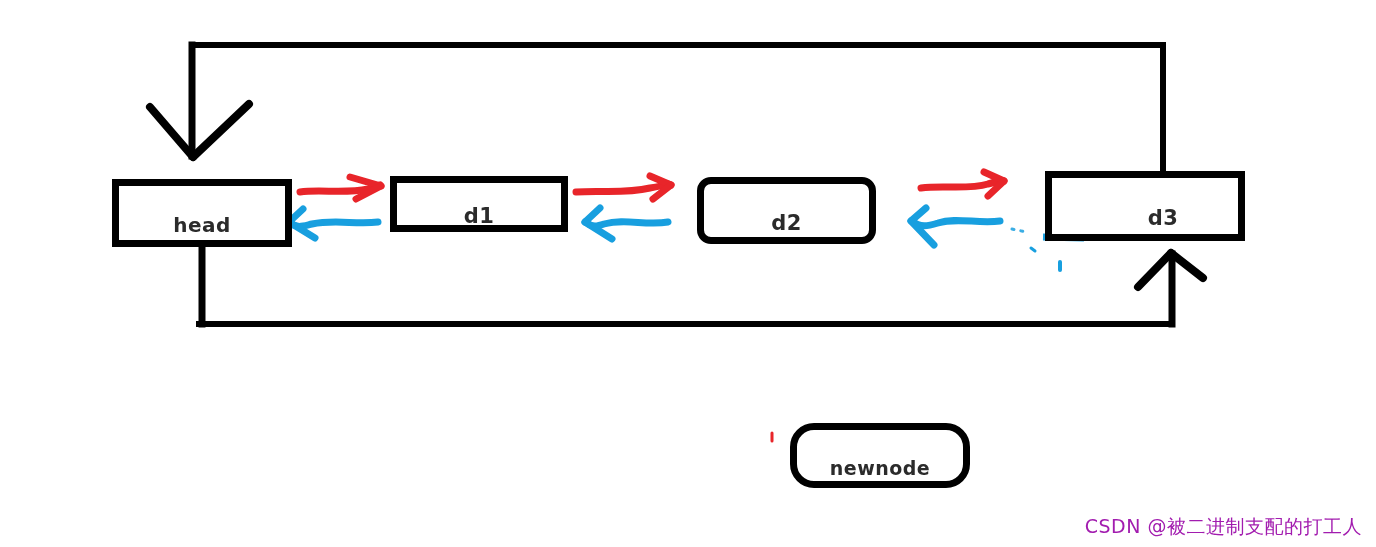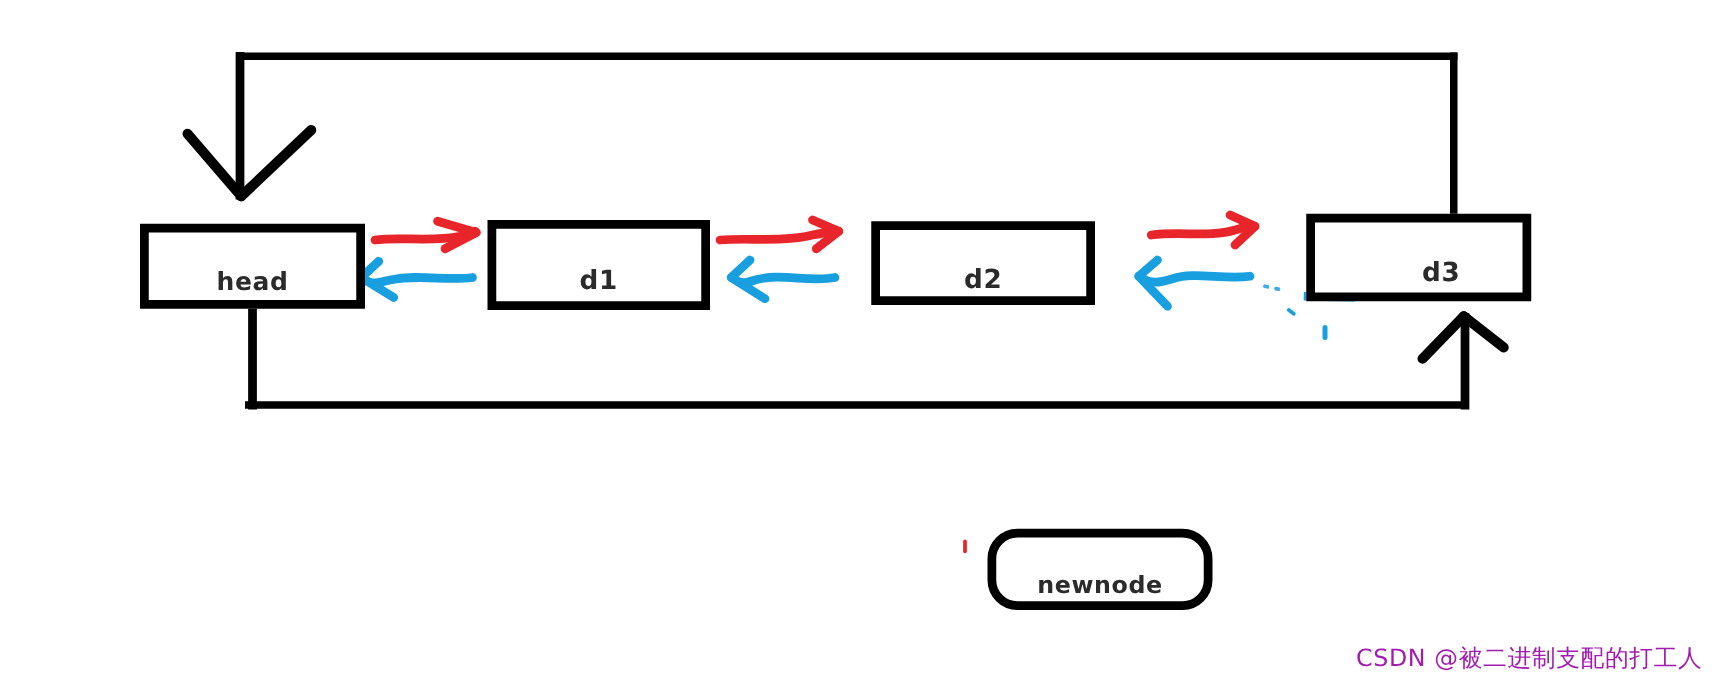--- a/index.html
+++ b/index.html
@@ -38,23 +38,23 @@
     font-family: "DejaVu Sans", "Liberation Sans", sans-serif;
     font-weight: bold;
     font-size: 21px;
     color: #2b2b2b;
     letter-spacing: 0.5px;
     user-select: none;
     margin-top: 24px;
   }
   #box-head { left: 112px; top: 179px; width: 180px; height: 68px; }
   #box-head .node-label { font-size: 20px; }
-  #box-d1   { left: 390px; top: 176px; width: 178px; height: 72px; }
-  #box-d2   { left: 697px; top: 177px; width: 179px; height: 67px; }
-  #box-d3   { left: 1045px; top: 171px; width: 180px; height: 70px; padding-left: 36px; }
+  #box-d1   { left: 390px; top: 176px; width: 178px; height: 56px; }
+  #box-d2   { left: 697px; top: 177px; width: 179px; height: 67px; border-radius: 14px; }
+  #box-d3   { left: 1045px; top: 171px; width: 200px; height: 70px; padding-left: 36px; }
   #box-newnode { left: 790px; top: 423px; width: 180px; height: 65px; border-radius: 24px; }
   #box-newnode .node-label { font-size: 19px; }
 
   #watermark {
     position: absolute;
     right: 14px;
     bottom: 7px;
     font-family: "DejaVu Sans", "Liberation Sans", sans-serif;
     font-size: 19px;
     color: #a21caf;

